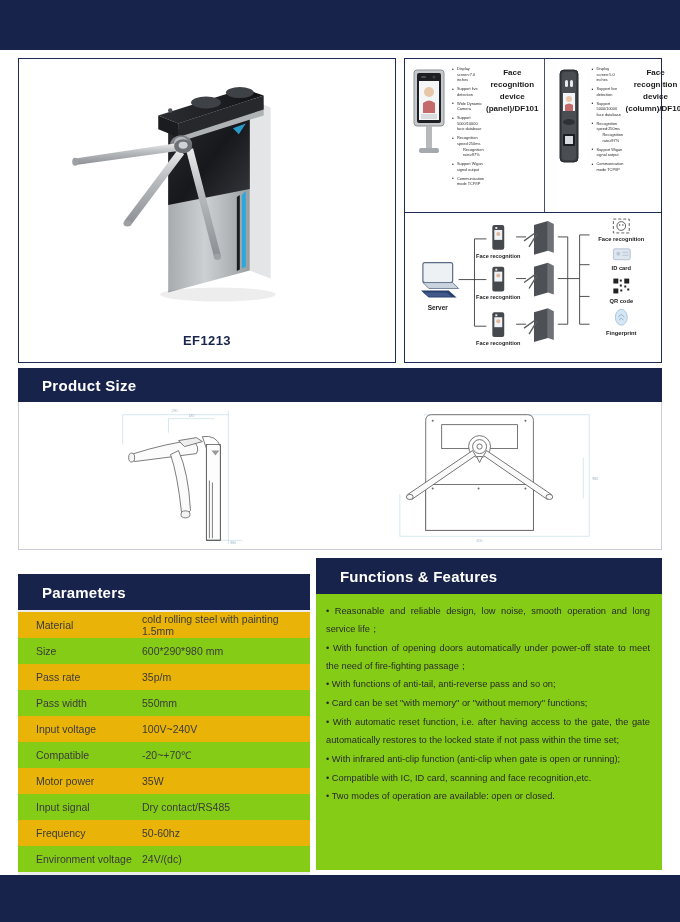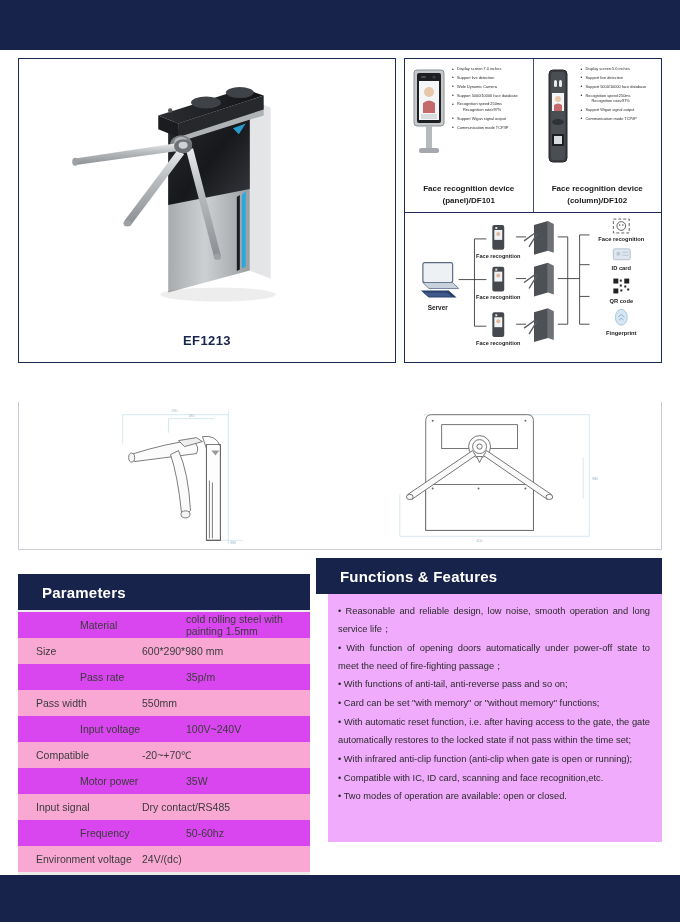--- a/index.html
+++ b/index.html
@@ -31,21 +31,21 @@
   .hero-caption {
     font-size:13px; font-weight:bold; color:#18254e; letter-spacing:.4px;
   }
 
   .rightcol {
     position:absolute; left:404px; top:58px; width:258px; height:305px;
     border:1px solid #1d2a52; background:#fff;
     display:flex; flex-direction:column;
   }
   .devcards { display:flex; height:154px; border-bottom:1px solid #1d2a52; }
-  .devcard { flex:1; display:flex; flex-direction:column; padding:5px 3px 0 3px; }
+  .devcard { flex:1; display:flex; flex-direction:row; padding:5px 3px 0 3px; }
   .devcard + .devcard { border-left:1px solid #44506e; }
   .devcard-body { flex:1; display:flex; gap:2px; }
   .devcard-pic { width:42px; display:flex; align-items:flex-start; justify-content:center; padding-top:4px;}
   .devcard-specs { flex:1; padding-top:2px; }
   .spec {
     font-size:3.9px; line-height:1.45; color:#2a2a2a;
     margin-bottom:3.2px; position:relative; padding-left:5px;
     transform-origin: left top;
   }
   .spec::before { content:"•"; position:absolute; left:0; top:-0.5px; font-size:5px; }
@@ -77,27 +77,27 @@
   .funcs {
     position:absolute; left:316px; top:558px; width:346px; height:312px;
   }
   .panel-header {
     height:36px; background:#17234a; color:#fff;
     display:flex; align-items:center; padding-left:24px;
     font-size:15px; font-weight:bold; letter-spacing:.2px;
   }
   .params-body { background:#ececed; height:276px; padding-top:2px; }
   .prow { display:flex; height:26px; align-items:center; font-size:10.5px; color:#3b3b3b; }
-  .prow.odd  { background:#d946ef;padding-left:44px; }
-  .prow.even { background:#f9a8d4; }
+  .prow.odd  { background:#eab308; }
+  .prow.even { background:#84cc16; }
   .pkey { width:120px; padding-left:18px; }
   .pval { flex:1; padding-left:4px; }
 
   .funcs-body {
-    background:#f0abfc; height:248px; padding:9px 12px 0 10px;margin-left:12px;
+    background:#84cc16; height:276px; padding:9px 12px 0 10px;
   }
   .feat {
     font-size:9.3px; line-height:1.92; color:#2b2b2b; text-align:justify;
     margin-bottom:1px;
   }
   .feat::before { content:"• "; }
 
   svg { display:block; }
 </style>
 </head>
@@ -342,20 +342,23 @@
         <g>
           <ellipse cx="214" cy="101" rx="6" ry="8" fill="#d6e7f3" stroke="#8fb6d1" stroke-width="0.7"></ellipse>
           <path d="M211 101 q3 -5 6 0" fill="none" stroke="#6f9fc0" stroke-width="0.7"></path>
           <path d="M212 104 q2 -4 4 0" fill="none" stroke="#6f9fc0" stroke-width="0.7"></path>
         </g>
         <text x="214" y="119" font-size="5.8" font-weight="bold" text-anchor="middle" fill="#1b1b1b">Fingerprint</text>
       </svg>
     </div>
   </div>
 
+  <div class="ps-header">
+    <span>Product Size</span>
+  </div>
   <div class="ps-body">
     <div class="ps-half">
       <svg width="100%" height="100%" viewBox="0 0 322 146">
         <g stroke="#bcd6e4" stroke-width="0.6" fill="none">
           <path d="M104 12 L210 12"></path>
             <path d="M104 12 L104 42"></path>
             <path d="M210 8 L210 142"></path>
           <path d="M150 16 L196 16"></path>
             <path d="M150 16 L150 30"></path>
           <path d="M188 138 L224 138"></path>

